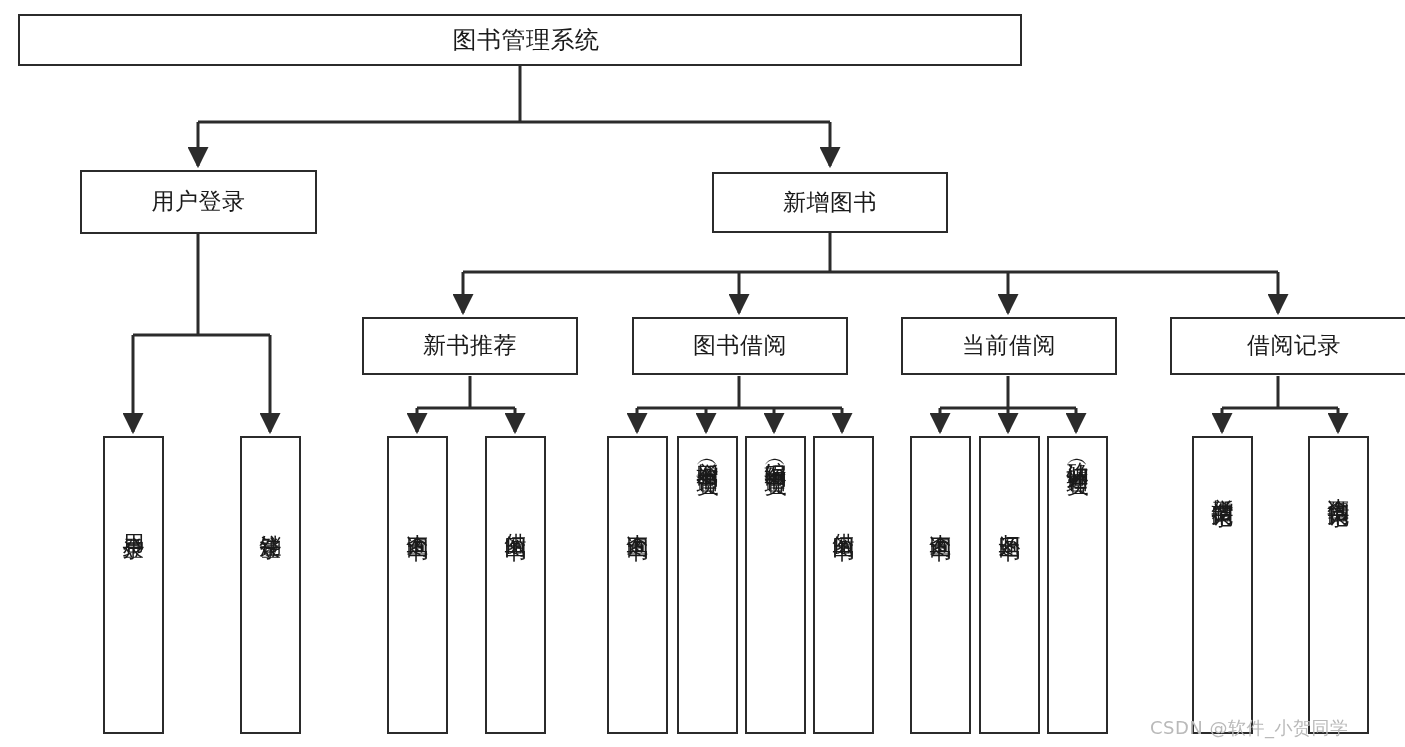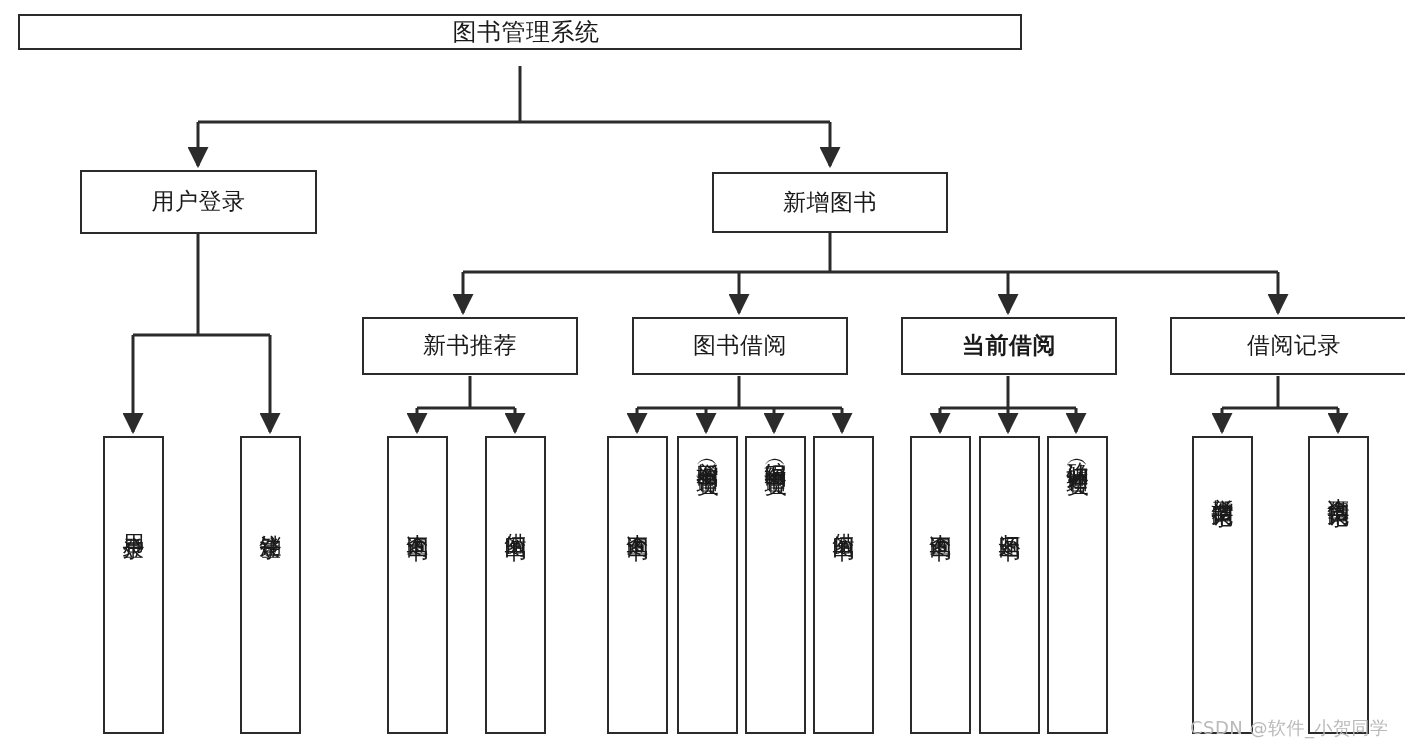--- a/index.html
+++ b/index.html
@@ -120,41 +120,41 @@
       <path d="M 1008 408 L 1008 432" marker-end="url(#arrow)"></path>
       <path d="M 1076 408 L 1076 432" marker-end="url(#arrow)"></path>
 
       <path d="M 1278 376 L 1278 408"></path>
       <path d="M 1222 408 L 1338 408"></path>
       <path d="M 1222 408 L 1222 432" marker-end="url(#arrow)"></path>
       <path d="M 1338 408 L 1338 432" marker-end="url(#arrow)"></path>
     </g>
   </svg>
 
-  <div class="node root horiz" style="left:18px; top:14px; width:1004px; height:36px;padding-left:12px;">
+  <div class="node root horiz" style="left:18px; top:14px; width:1004px; height:52px;padding-left:12px;">
     <span class="node-label">图书管理系统</span>
   </div>
 
   <div class="node horiz" style="left:80px; top:170px; width:237px; height:64px;">
     <span class="node-label">用户登录</span>
   </div>
 
   <div class="node horiz" style="left:712px; top:172px; width:236px; height:61px;">
     <span class="node-label">新增图书</span>
   </div>
 
   <div class="node horiz" style="left:362px; top:317px; width:216px; height:58px;font-family:Liberation Serif, serif;">
     <span class="node-label">新书推荐</span>
   </div>
 
   <div class="node horiz" style="left:632px; top:317px; width:216px; height:58px;">
     <span class="node-label">图书借阅</span>
   </div>
 
-  <div class="node horiz" style="left:901px; top:317px; width:216px; height:58px;font-weight:bold;">
+  <div class="node horiz" style="left:901px; top:317px; width:216px; height:58px;">
     <span class="node-label">当前借阅</span>
   </div>
 
   <div class="node horiz" style="left:1170px; top:317px; width:248px; height:58px;">
     <span class="node-label">借阅记录</span>
   </div>
 
   <div class="node leaf" style="left:103px; top:436px; width:61px; height:298px; padding-top:78px;">
     <span class="node-label">用户登录</span>
   </div>
@@ -200,15 +200,15 @@
   </div>
 
   <div class="node leaf" style="left:1192px; top:436px; width:61px; height:298px; padding-top:42px;">
     <span class="node-label">新增借阅记录</span>
   </div>
 
   <div class="node leaf" style="left:1308px; top:436px; width:61px; height:298px; padding-top:42px;">
     <span class="node-label">查询借阅记录</span>
   </div>
 
-  <div class="watermark" style="left:1190px; top:716px;">CSDN @软件_小贺同学</div>
+  <div class="watermark" style="left:1150px; top:716px;">CSDN @软件_小贺同学</div>
 
 </div>
 
 </body></html>

